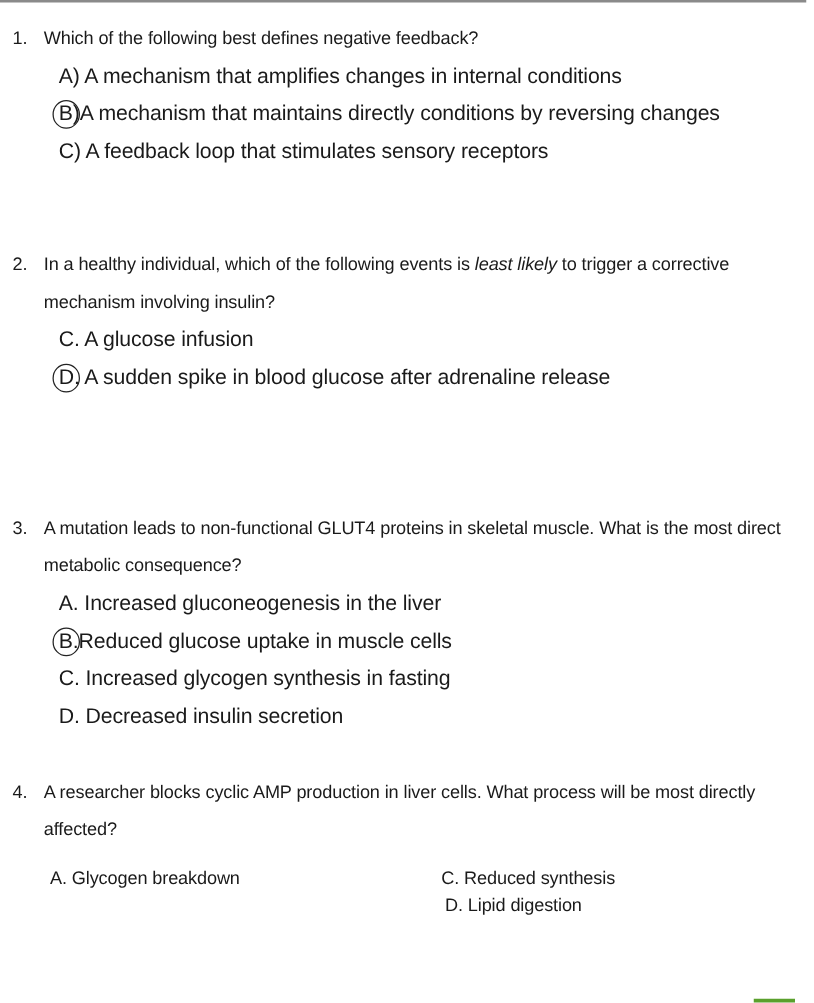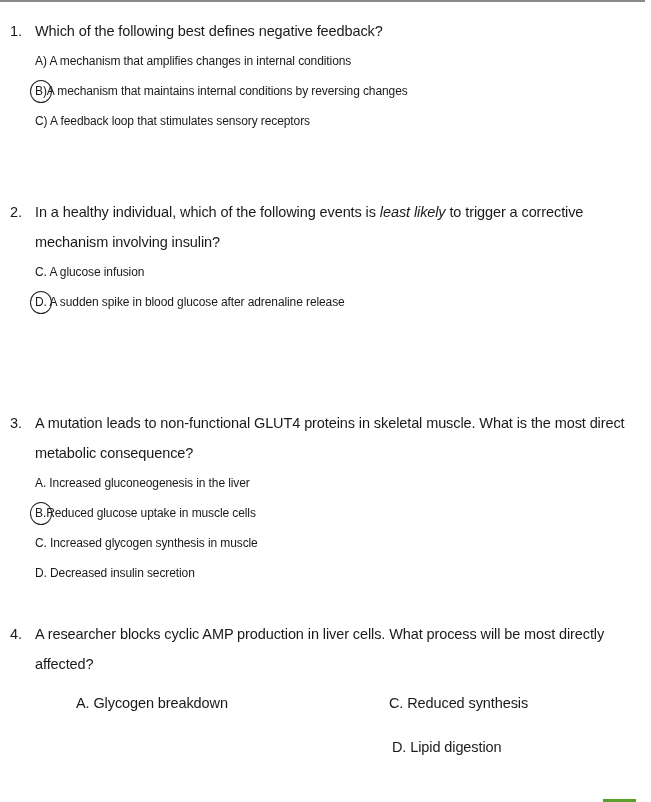--- a/index.html
+++ b/index.html
@@ -4,71 +4,71 @@
 <style>
   html, body { margin: 0; padding: 0; }
   body {
     width: 651px; height: 802px; background: #ffffff; position: relative; overflow: hidden;
     font-family: "Liberation Sans", sans-serif; color: #1a1a1a;
   }
   .top-rule { position: absolute; left: 0; top: 0; width: 645px; height: 2px; background: #8a8a8a; }
   .q { position: absolute; left: 0; width: 651px; }
   .stem { position: relative; font-size: 14.5px; line-height: 30px; padding-left: 35px; padding-right: 20px; letter-spacing: -0.1px; }
   .stem .num { position: absolute; left: 10px; top: 0; }
-  .opt { position: relative; font-size: 12px; line-height: 30px; padding-left: 35px; letter-spacing: -0.1px; }
+  .opt { position: relative; font-size: 17px; line-height: 30px; padding-left: 47px; letter-spacing: -0.1px; }
   .circled { position: relative; display: inline-block; }
   .circled::before {
     content: ""; position: absolute; left: -5px; top: 4px; width: 20px; height: 21px;
     border: 1.3px solid #222; border-radius: 50%;
   }
   em { font-style: italic; }
-  .grid { position: relative; margin-top: 14px; height: 68px; margin-left: 36px; }
+  .grid { position: relative; margin-top: 14px; height: 68px; }
   .gopt { position: absolute; font-size: 14.5px; line-height: 20px; letter-spacing: -0.1px; }
   .green-mark { position: absolute; left: 603px; top: 799px; width: 33px; height: 3px; background: #5aa02c; }
 </style>
 </head>
 <body>
 
 <div class="top-rule"></div>
 
 <div class="q" style="top:16px;">
   <div class="stem">
     <span class="num">1.</span>
     <span>Which of the following best defines negative feedback?</span>
   </div>
   <div class="opt"><span>A)</span><span> A mechanism that amplifies changes in internal conditions</span></div>
-  <div class="opt"><span class="circled">B)</span><span>A mechanism that maintains internal conditions by reversing changes</span></div>
+  <div class="opt"><span class="circled">B)</span><span>A mechanism that maintains directly conditions by reversing changes</span></div>
   <div class="opt"><span>C)</span><span> A feedback loop that stimulates sensory receptors</span></div>
 </div>
 
 <div class="q" style="top:197px;">
   <div class="stem">
     <span class="num">2.</span>
     <span>In a healthy individual, which of the following events is </span><em>least likely</em><span> to trigger a corrective mechanism involving insulin?</span>
   </div>
   <div class="opt"><span>C.</span><span> A glucose infusion</span></div>
   <div class="opt"><span class="circled">D.</span><span> A sudden spike in blood glucose after adrenaline release</span></div>
 </div>
 
 <div class="q" style="top:408px;">
   <div class="stem">
     <span class="num">3.</span>
     <span>A mutation leads to non-functional GLUT4 proteins in skeletal muscle. What is the most direct metabolic consequence?</span>
   </div>
   <div class="opt"><span>A.</span><span> Increased gluconeogenesis in the liver</span></div>
   <div class="opt"><span class="circled">B.</span><span>Reduced glucose uptake in muscle cells</span></div>
-  <div class="opt"><span>C.</span><span> Increased glycogen synthesis in muscle</span></div>
+  <div class="opt"><span>C.</span><span> Increased glycogen synthesis in fasting</span></div>
   <div class="opt"><span>D.</span><span> Decreased insulin secretion</span></div>
 </div>
 
 <div class="q" style="top:619px;">
   <div class="stem">
     <span class="num">4.</span>
     <span>A researcher blocks cyclic AMP production in liver cells. What process will be most directly affected?</span>
   </div>
   <div class="grid">
     <div class="gopt" style="left:40px; top:0;"><span>A.</span><span> Glycogen breakdown</span></div>
     <div class="gopt" style="left:353px; top:0;"><span>C.</span><span> Reduced synthesis</span></div>
-    <div class="gopt" style="left:356px; top:44px;"><span>D.</span><span> Lipid digestion</span></div>
+    <div class="gopt" style="left:356px; top:22px;"><span>D.</span><span> Lipid digestion</span></div>
   </div>
 </div>
 
 <div class="green-mark"></div>
 
 </body></html>

